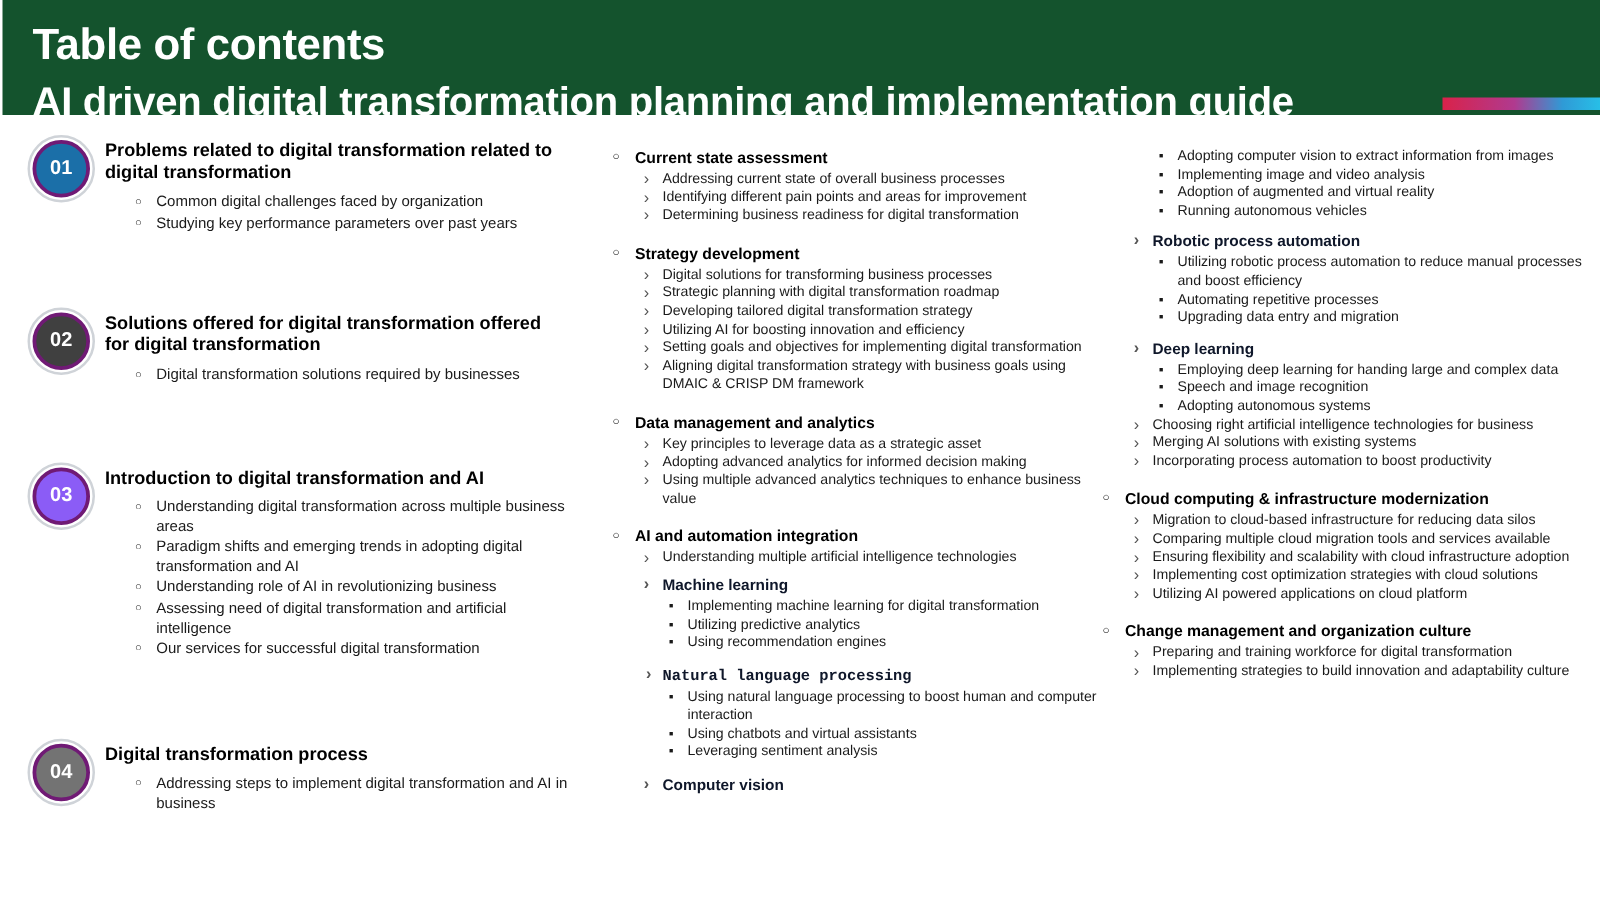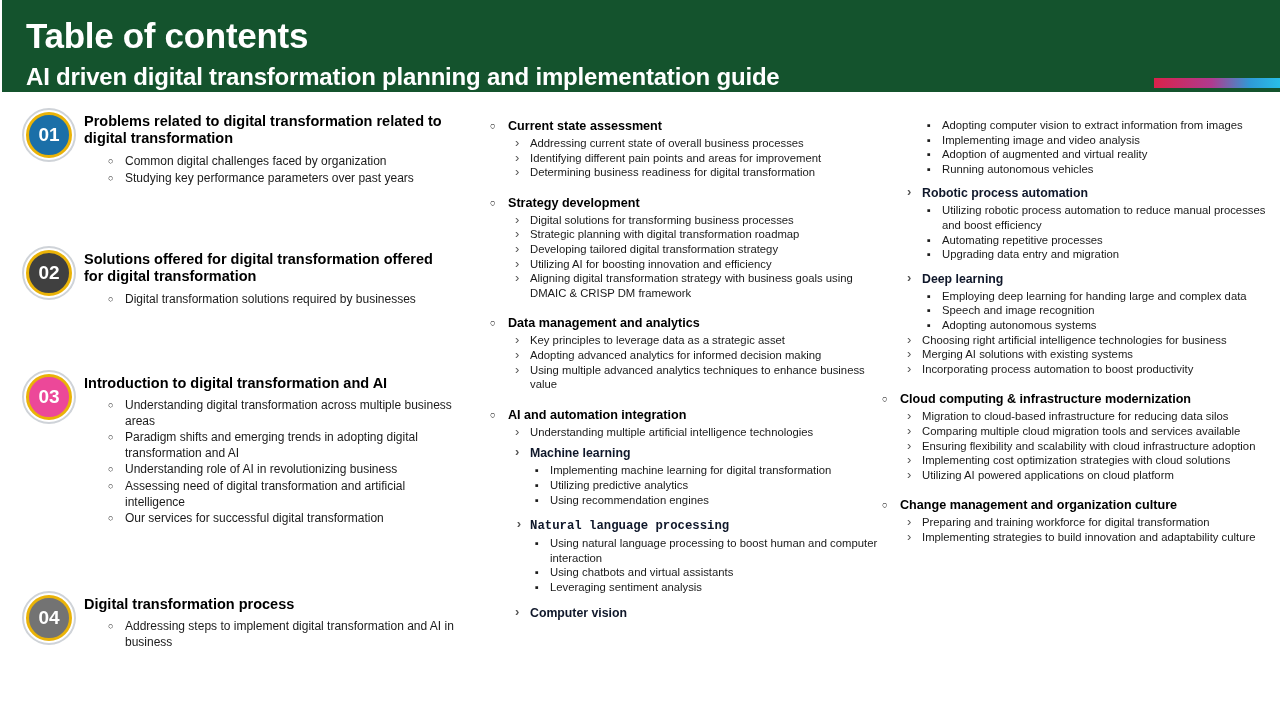--- a/index.html
+++ b/index.html
@@ -17,36 +17,36 @@
     position:absolute; left:2px; top:0; width:1280px; height:92px;
     background:#14532d;
   }
   .header-title {
     position:absolute; left:24px; top:16px;
     font-size:35px; font-weight:bold; color:#ffffff;
     letter-spacing:-0.3px;
   }
   .header-subtitle {
     position:absolute; left:24px; top:63px;
-    font-size:24px; font-weight:bold; color:#ffffff;
+    font-size:32px; font-weight:bold; color:#ffffff;
     letter-spacing:-0.2px;
   }
   .header-accent {
     position:absolute; left:1152px; top:78px; width:128px; height:10px;
     background:linear-gradient(to right,#d9224a 0%, #b03a8f 45%, #2f9ad6 75%, #27c1e8 100%);
   }
 
   
   .left-col { position:absolute; left:0; top:108px; width:452px; height:612px; }
   .lblock { position:absolute; left:26px; width:420px; }
   .badge {
     position:absolute; left:0; top:0; width:46px; height:46px; border-radius:50%;
     display:flex; align-items:center; justify-content:center;
-    font-size:19px; font-weight:bold; color:#ffffff;
-    border:3px solid #eab308;
+    font-size:16px; font-weight:bold; color:#ffffff;
+    border:3px solid #701a75;
   }
   .badge-ring {
     position:absolute; left:-4px; top:-4px; width:54px; height:54px;
     border-radius:50%; border:2px solid #cfd3d8;
   }
   .lblock-title {
     position:absolute; left:58px; top:1px; width:360px;
     font-size:14.5px; font-weight:bold; color:#000000; line-height:16.5px;
   }
   .lblock-items { position:absolute; left:80px; width:350px; }
@@ -119,21 +119,21 @@
       <div class="badge-ring"></div>
       <div class="badge" style="background:#404040;">02</div>
       <div class="lblock-title">Solutions offered for digital transformation offered for digital transformation</div>
       <div class="lblock-items" style="top:42px;">
         <div class="litem">Digital transformation  solutions required  by businesses</div>
       </div>
     </div>
 
     <div class="lblock" style="top:266px;">
       <div class="badge-ring"></div>
-      <div class="badge" style="background:#ec4899;">03</div>
+      <div class="badge" style="background:#8b5cf6;">03</div>
       <div class="lblock-title">Introduction to digital transformation and AI</div>
       <div class="lblock-items" style="top:24px;">
         <div class="litem">Understanding  digital transformation  across multiple business areas</div>
         <div class="litem">Paradigm shifts and emerging trends in adopting digital transformation  and AI</div>
         <div class="litem">Understanding  role of AI in revolutionizing  business</div>
         <div class="litem">Assessing need of digital transformation  and artificial intelligence</div>
         <div class="litem">Our services for successful digital transformation</div>
       </div>
     </div>
 
@@ -158,20 +158,21 @@
     </div>
 
     <div class="spacer-6"></div>
 
     <div class="grp">
       <div class="grp-title">Strategy development</div>
       <div class="sub1">Digital solutions for transforming business processes</div>
       <div class="sub1">Strategic planning with digital transformation roadmap</div>
       <div class="sub1">Developing tailored digital transformation strategy</div>
       <div class="sub1">Utilizing AI  for boosting innovation and efficiency</div>
+      <div class="sub1">Setting goals and objectives for implementing digital transformation</div>
       <div class="sub1">Aligning digital transformation strategy with business goals using DMAIC  &amp; CRISP DM framework</div>
     </div>
 
     <div class="spacer-6"></div>
 
     <div class="grp">
       <div class="grp-title">Data management and analytics</div>
       <div class="sub1">Key principles to leverage data as a strategic asset</div>
       <div class="sub1">Adopting advanced analytics for informed decision making</div>
       <div class="sub1">Using multiple advanced analytics techniques to enhance business value</div>

